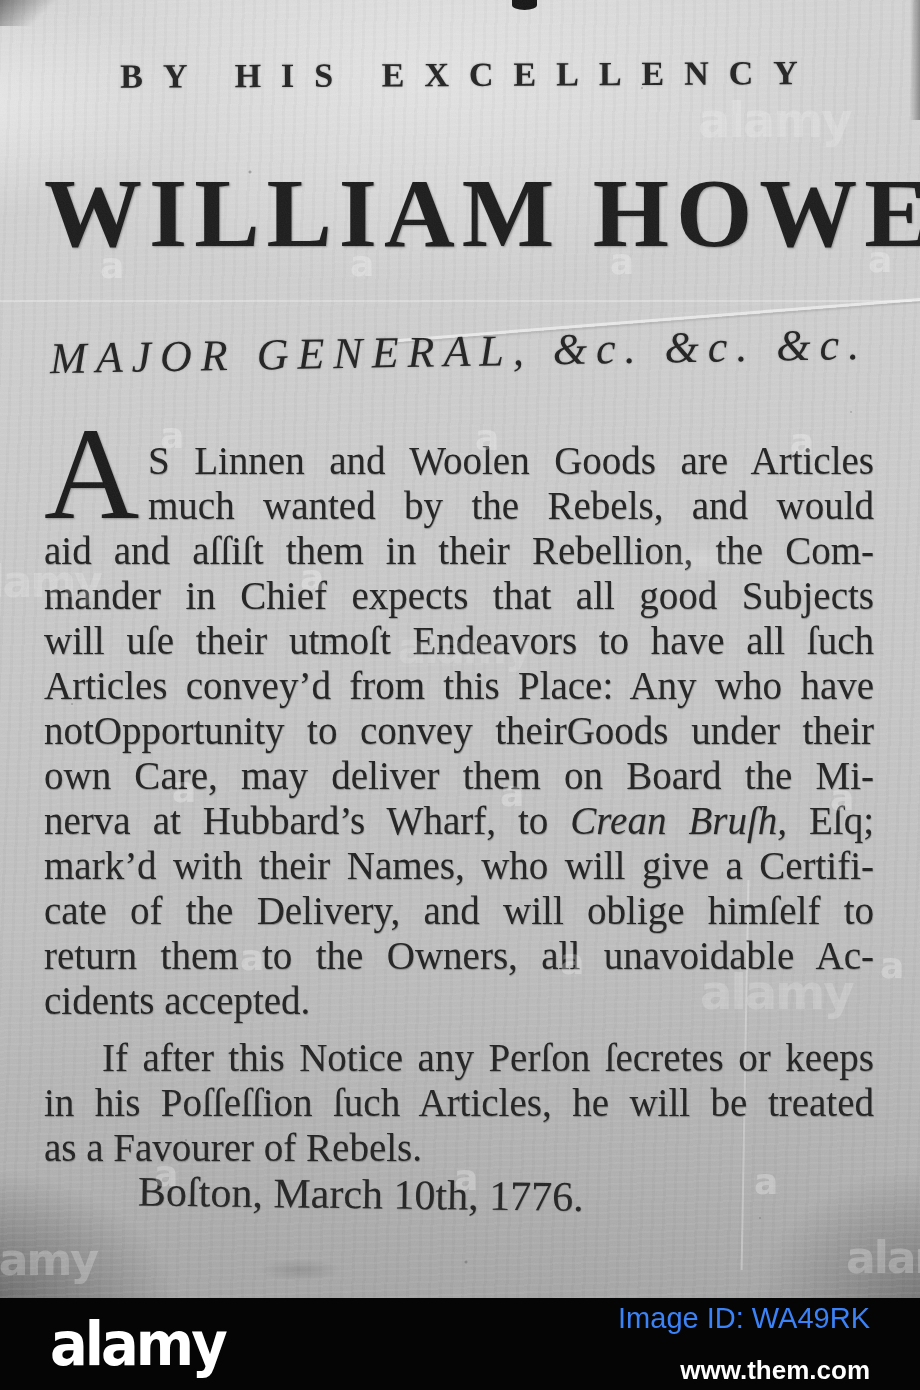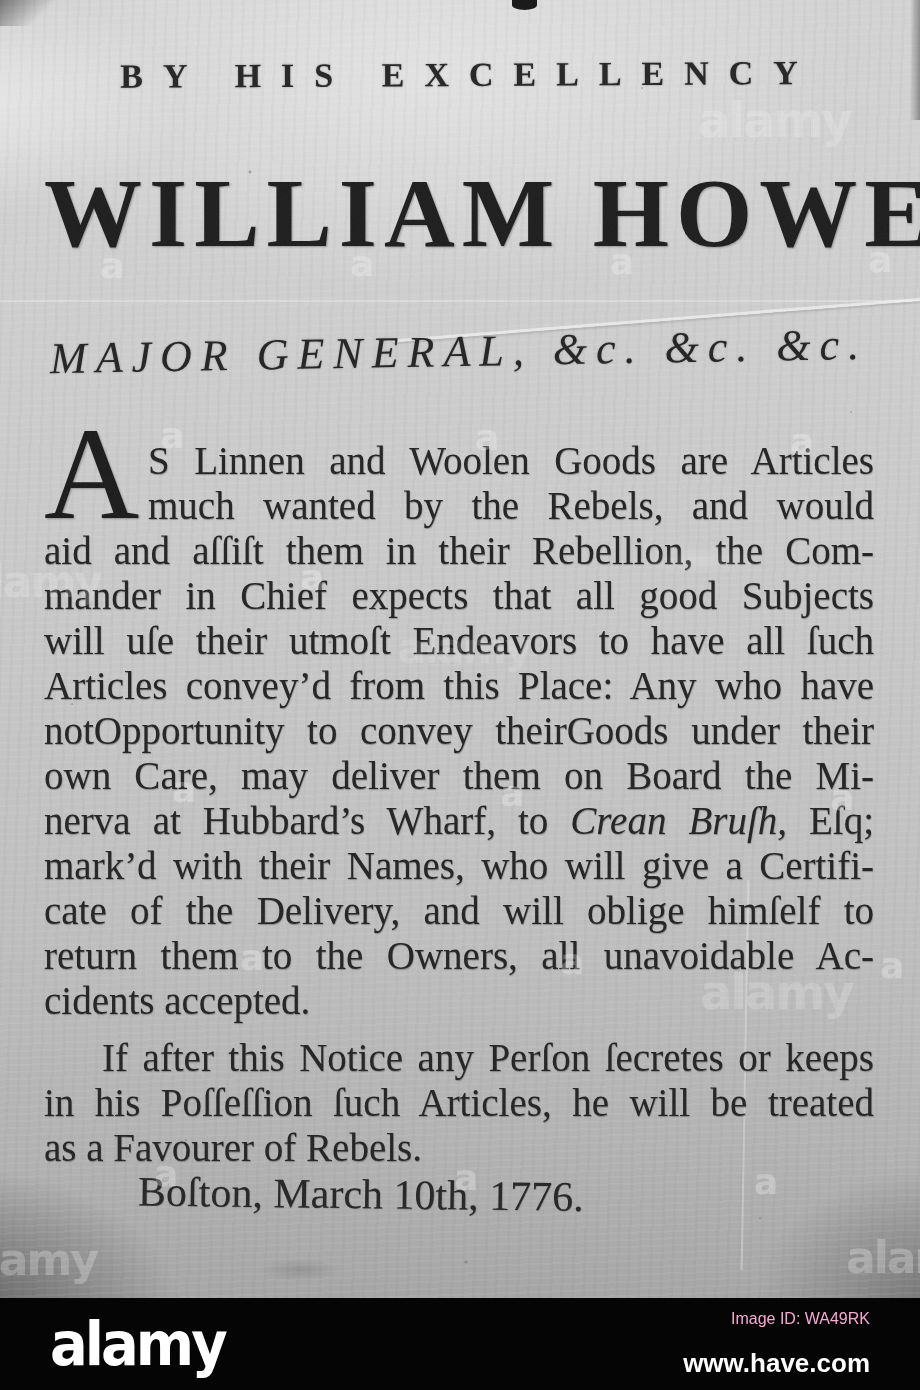--- a/index.html
+++ b/index.html
@@ -102,21 +102,21 @@
   .footer{
     position:absolute;left:0;top:1298px;width:920px;height:92px;
     background:#050505;color:#fff;
     display:flex;align-items:center;justify-content:space-between;
     padding:0 50px;box-sizing:border-box;
     font-family:"Liberation Sans","DejaVu Sans",sans-serif;
   }
   .alamy-logo{font-family:"DejaVu Sans",sans-serif;font-weight:bold;font-size:56px;
     letter-spacing:-3px;line-height:1;transform:scaleY(1.08);}
   .footer-meta{text-align:right;}
-  .footer-id{font-size:16px;color:#f9a8d4;margin-bottom:20px;}
+  .footer-id{font-size:29px;color:#3b82f6;margin-bottom:20px;}
   .footer-url{font-size:26px;font-weight:bold;color:#fff;}
 </style>
 </head>
 <body>
 
 <div class="page">
 
   <div class="photo">
 
     <div class="crease crease-underhowe"></div>
@@ -189,17 +189,17 @@
           <feColorMatrix type="saturate" values="0"></feColorMatrix>
         </filter>
       <rect width="920" height="1298" filter="url(#grainF)"></rect>
     </svg>
   </div>
 
   <div class="footer">
     <div class="alamy-logo">alamy</div>
     <div class="footer-meta">
       <div class="footer-id">Image ID: WA49RK</div>
-      <div class="footer-url">www.have.com</div>
+      <div class="footer-url">www.them.com</div>
     </div>
   </div>
 
 </div>
 
 </body></html>

